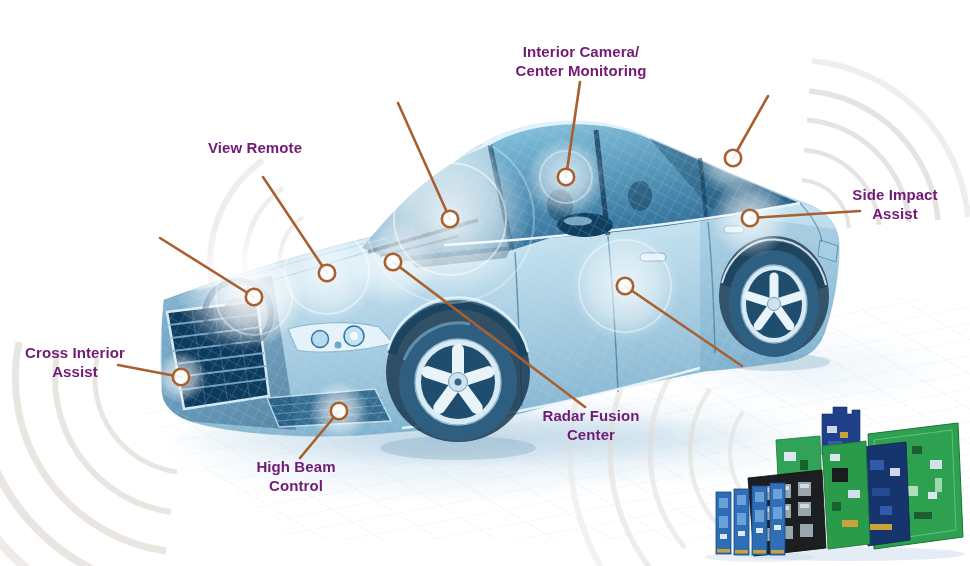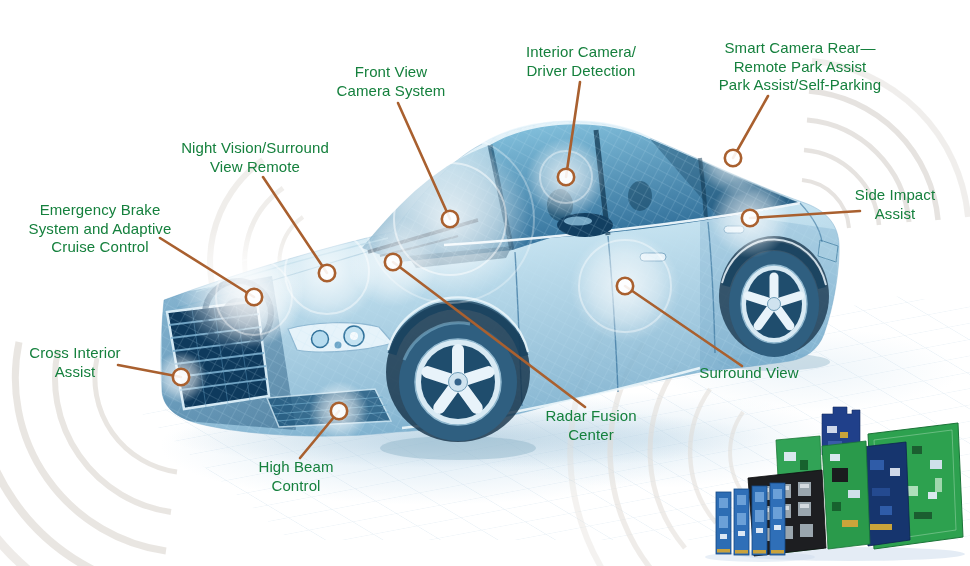--- a/index.html
+++ b/index.html
@@ -3,22 +3,23 @@
 <meta charset="utf-8">
 <style>
   html,body{margin:0;padding:0;background:#fff;}
   .stage{
     position:relative;width:970px;height:566px;background:#ffffff;
     overflow:hidden;font-family:"Liberation Sans",sans-serif;
   }
   .scene{position:absolute;left:0;top:0;width:970px;height:566px;}
   .callout{
     position:absolute;transform:translateX(-50%);text-align:center;
-    font-size:15px;line-height:18.6px;color:#15803d;white-space:nowrap;
+    font-size:15px;line-height:18.6px;color:#701a75;white-space:nowrap;
     letter-spacing:.1px;
+    font-weight:bold;
   }
   .callout span{display:block;}
   #co-front{left:391px;top:63px}
   #co-interior{left:581px;top:43px}
   #co-smart{left:800px;top:39px}
   #co-side{left:895px;top:186px}
   #co-night{left:255px;top:139px}
   #co-emerg{left:100px;top:201px}
   #co-cross{left:75px;top:344px}
   #co-high{left:296px;top:458px}
@@ -376,55 +377,39 @@
     <circle cx="750" cy="218" r="8.2"></circle>
     <circle cx="327" cy="273" r="8.2"></circle>
     <circle cx="254" cy="297" r="8.2"></circle>
     <circle cx="181" cy="377" r="8.2"></circle>
     <circle cx="339" cy="411" r="8.2"></circle>
     <circle cx="393" cy="262" r="8.2"></circle>
     <circle cx="625" cy="286" r="8.2"></circle>
   </g>
 </svg>
 
-<div class="callout" id="co-front">
-  <span>Front View</span>
-  <span>Camera System</span>
-</div>
 <div class="callout" id="co-interior">
   <span>Interior Camera/</span>
-  <span>Driver Detection</span>
-</div>
-<div class="callout" id="co-smart">
-  <span>Smart Camera Rear—</span>
-  <span>Remote Park Assist</span>
-  <span>Park Assist/Self-Parking</span>
+  <span>Center Monitoring</span>
 </div>
 <div class="callout" id="co-side">
   <span>Side Impact</span>
   <span>Assist</span>
 </div>
 <div class="callout" id="co-night">
-  <span>Night Vision/Surround</span>
   <span>View Remote</span>
-</div>
-<div class="callout" id="co-emerg">
-  <span>Emergency Brake</span>
-  <span>System and Adaptive</span>
-  <span>Cruise Control</span>
 </div>
 <div class="callout" id="co-cross">
   <span>Cross Interior</span>
   <span>Assist</span>
 </div>
 <div class="callout" id="co-radar">
   <span>Radar Fusion</span>
   <span>Center</span>
 </div>
 <div class="callout" id="co-high">
   <span>High Beam</span>
   <span>Control</span>
 </div>
 <div class="callout" id="co-blind">
-  <span>Surround View</span>
 </div>
 
 </div>
 
 </body></html>

